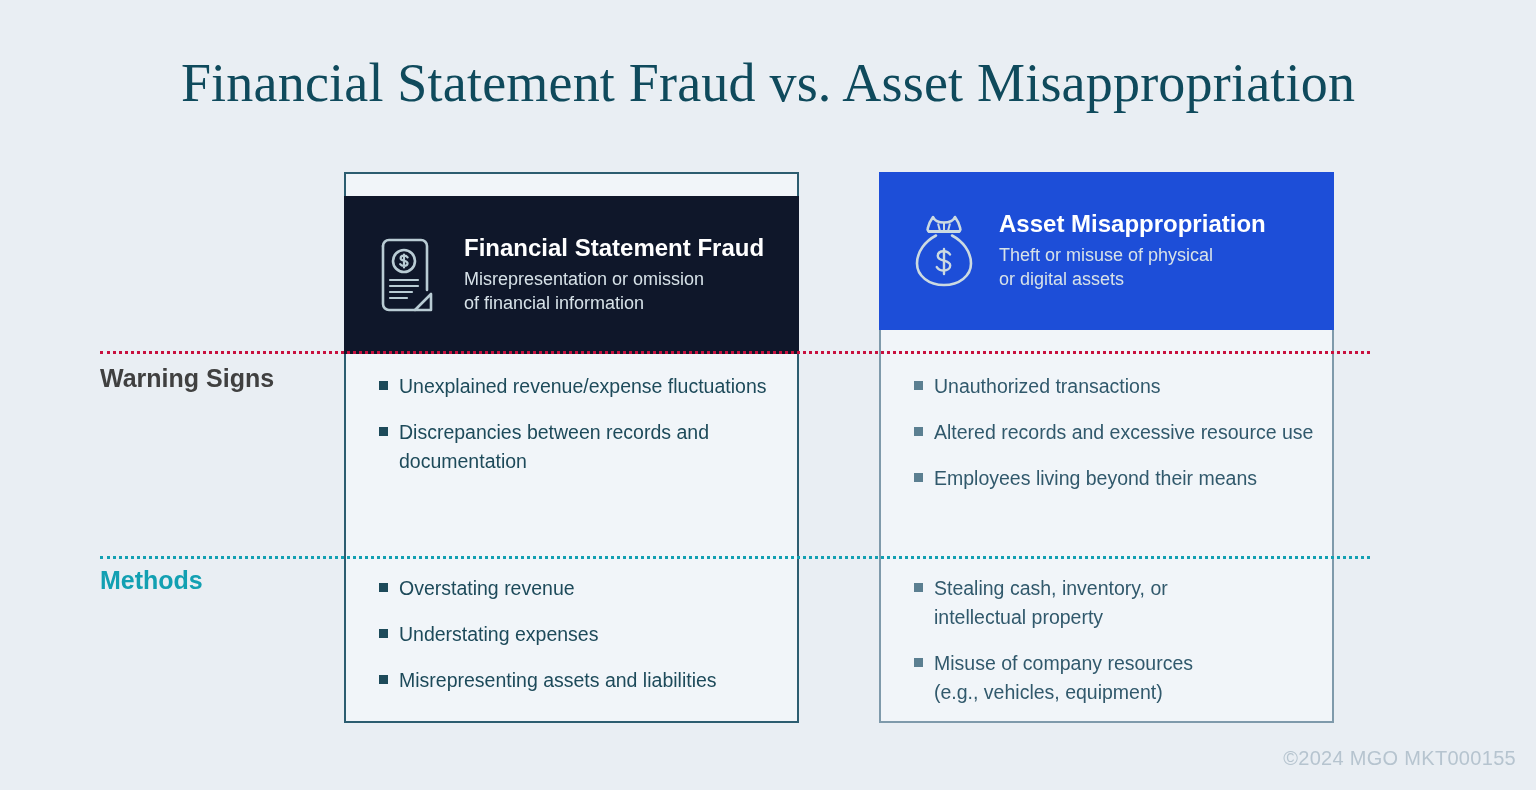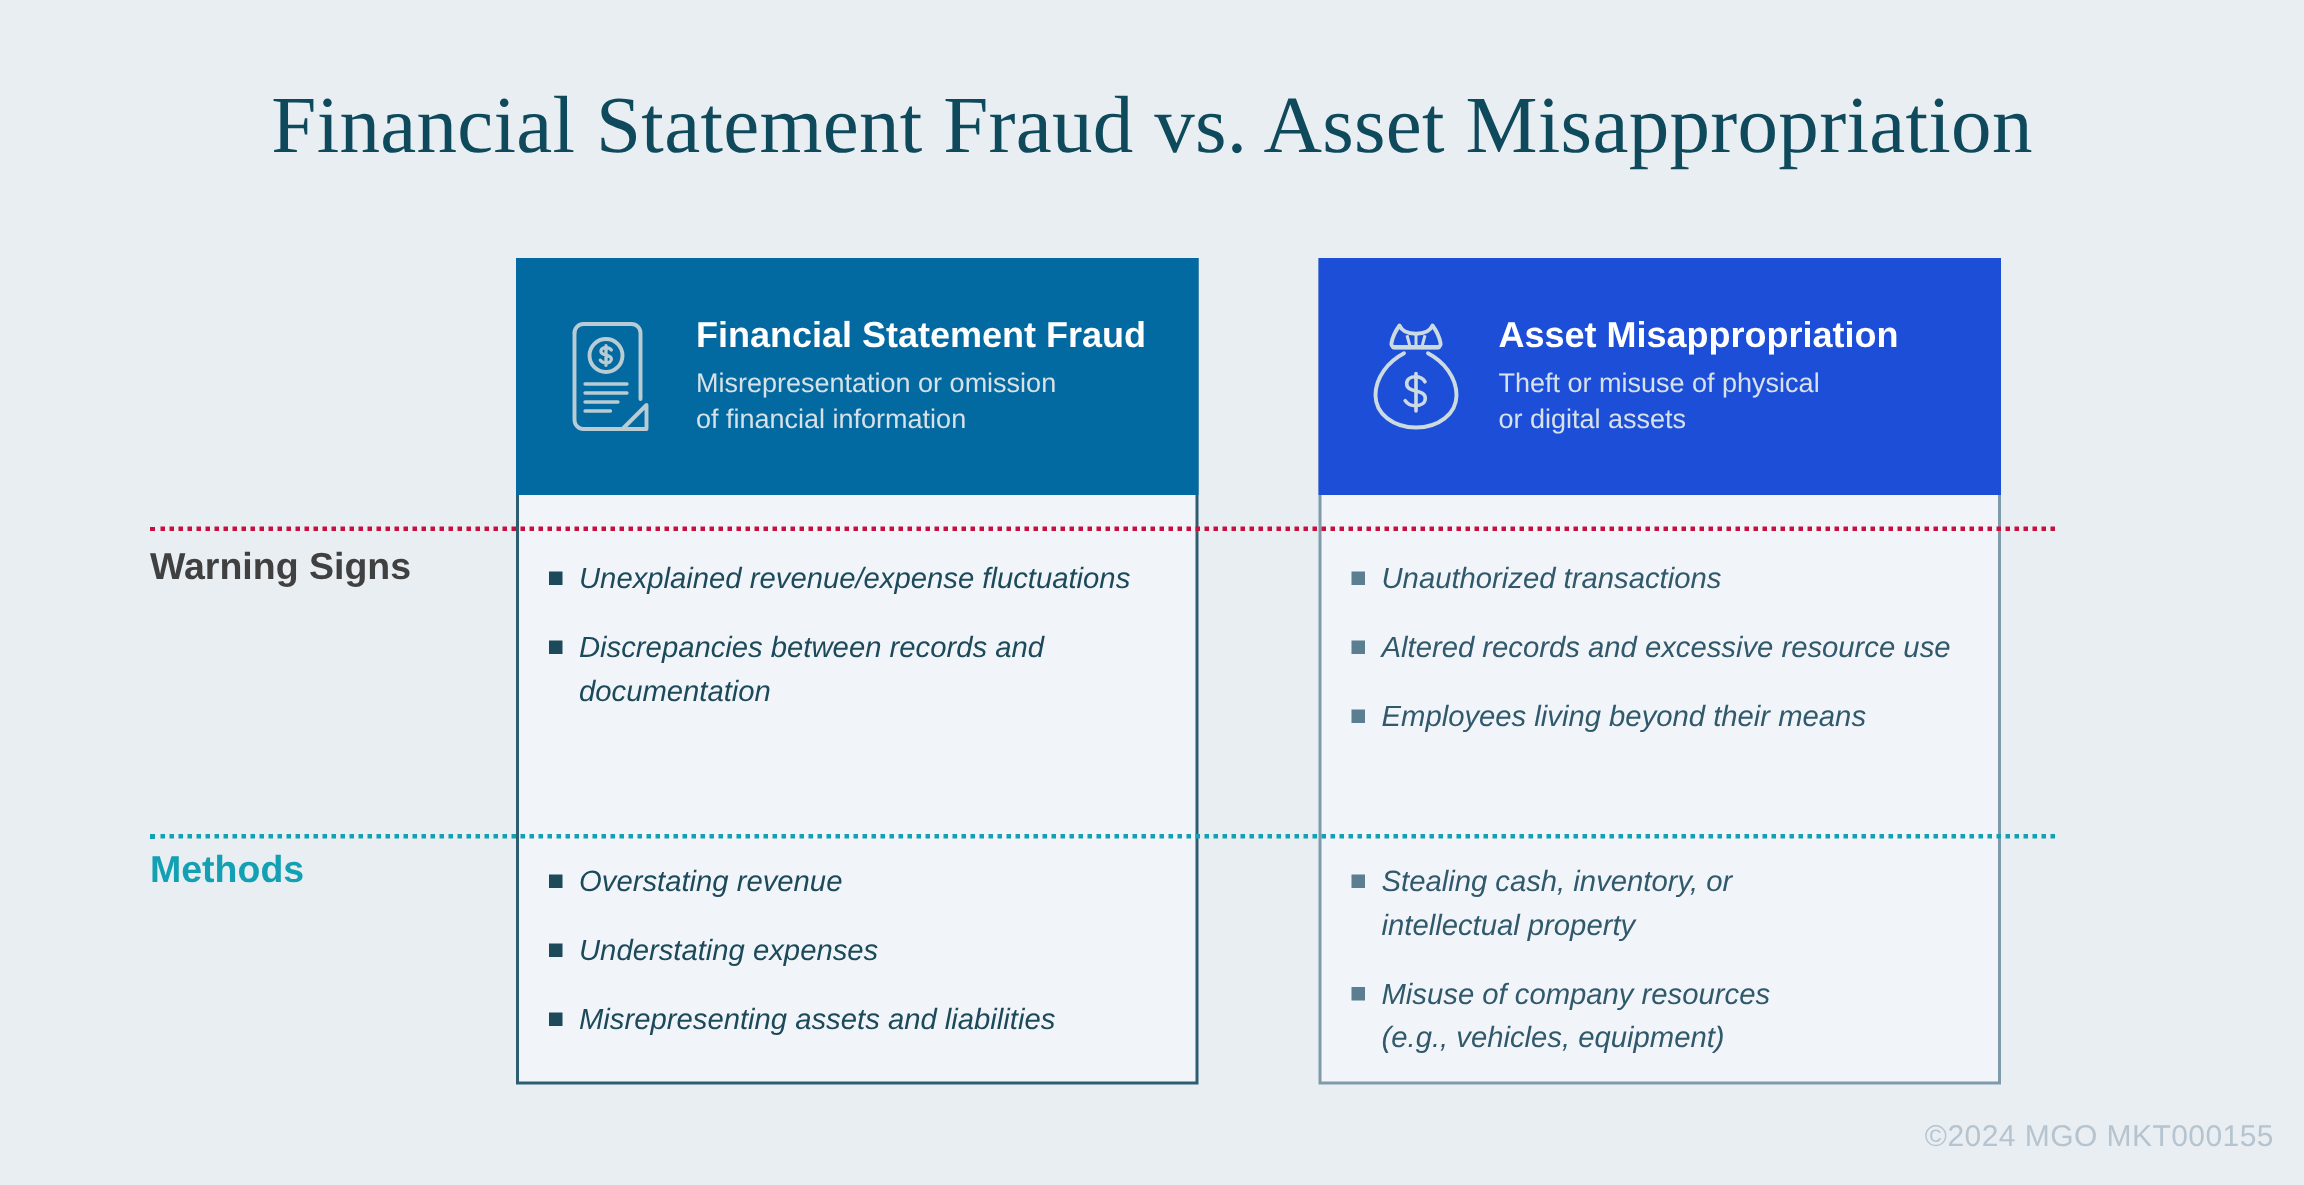--- a/index.html
+++ b/index.html
@@ -65,40 +65,39 @@
   .card-header {
     position:absolute;
     left:0; top:0;
     width:100%;
     height:158px;
     display:flex;
     align-items:center;
     padding-left:26px;
     z-index:2;
   }
-  .card.left  .card-header { background:#0369a1; }
+  .card.left  .card-header { background:#0f172a;margin-top:24px; }
   .card.right .card-header { background:#1d4ed8; }
 
   .hdr-icon { width:78px; flex:0 0 78px; display:flex; align-items:center; justify-content:center; }
   .hdr-text { margin-left:16px; }
   .hdr-title {
     font-size:24px; font-weight:bold; color:#ffffff;
     line-height:1.15; white-space:nowrap; margin-bottom:5px;
   }
   .hdr-sub {
     font-size:18px; color:#d7e2e8; line-height:1.35; white-space:pre-line;
   }
 
   
   .section {
     position:absolute;
-    left:0; width:100%;
+    left:13px; width:100%;
     padding:0 24px 0 16px;
     z-index:3;
-    font-style:italic;
   }
   .section.sec-warning { top:200px; }
   .section.sec-methods { top:402px; }
 
   ul.bullets { list-style:none; }
   ul.bullets li {
     position:relative;
     padding-left:26px;
     margin-bottom:17px;
     font-size:19.5px;

